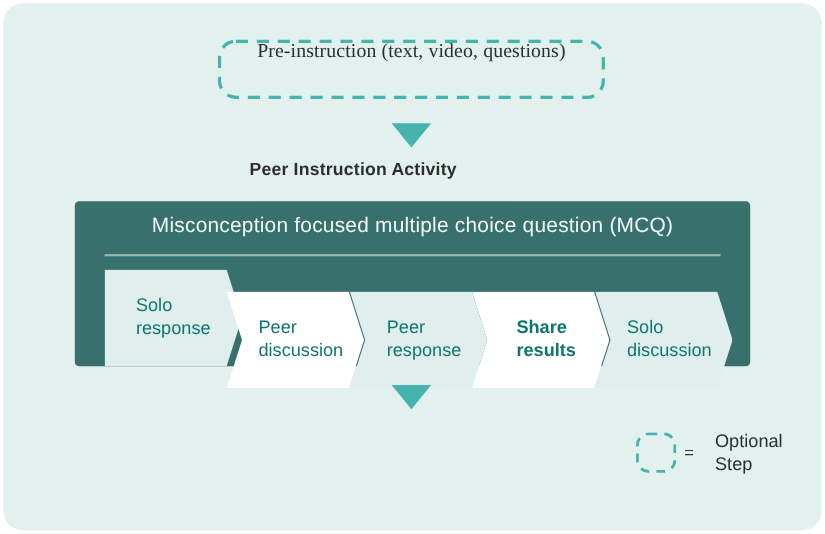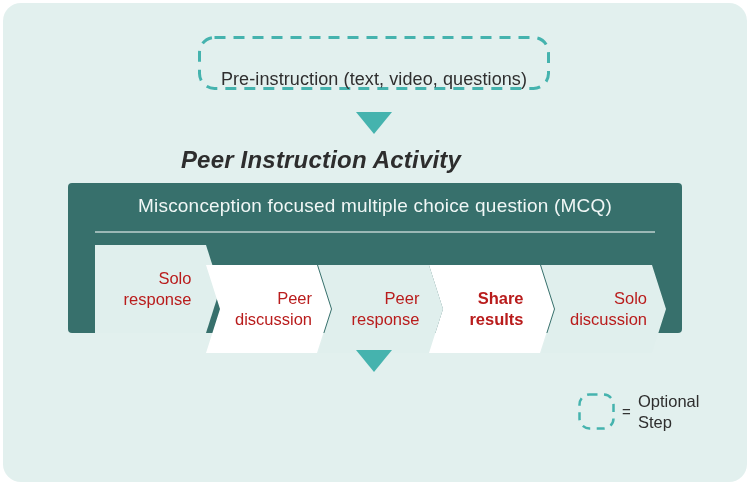--- a/index.html
+++ b/index.html
@@ -1,57 +1,57 @@
 <!DOCTYPE html>
 <html><head>
 <meta charset="utf-8">
 <style>
   * { margin: 0; padding: 0; box-sizing: border-box; }
   html, body { width: 750px; height: 485px; background: #ffffff; font-family: "Liberation Sans", sans-serif; }
   .stage { position: relative; width: 750px; height: 485px; background: #ffffff; overflow: hidden; }
   .panel { position: absolute; left: 3px; top: 3px; width: 744px; height: 479px; background: #e2f0ee; border-radius: 18px; }
 
-  .dashed-box { position: absolute; display: flex; align-items: flex-end; justify-content: center; }
+  .dashed-box { position: absolute; display: flex; align-items: flex-start; justify-content: center; font-family: Liberation Serif, serif; }
   .dashed-box svg { position: absolute; inset: 0; }
   .dashed-box .box-label { position: relative; font-size: 18px; color: #2e2e2e; letter-spacing: 0.1px; }
 
   .pre-box { left: 198px; top: 36px; width: 352px; height: 54px; }
   .follow-box { left: 237px; top: 387px; width: 281px; height: 52px; }
 
   .down-arrow { position: absolute; width: 0; height: 0;
     border-left: 18px solid transparent; border-right: 18px solid transparent;
     border-top: 22px solid #45b3ae; }
   .arrow-1 { left: 356px; top: 112px; }
   .arrow-2 { left: 356px; top: 350px; }
 
   .diagram-title { position: absolute; left: 0; top: 146px; width: 642px; text-align: center;
-    font-size: 24px; font-weight: bold; color: #2d2d2d; letter-spacing: 0.2px; font-style: italic; }
+    font-size: 16px; font-weight: bold; color: #2d2d2d; letter-spacing: 0.2px; }
 
   .activity-box { position: absolute; left: 68px; top: 183px; width: 614px; height: 150px;
     background: #37706c; border-radius: 4px; }
   .activity-heading { position: absolute; left: 0; right: 0; top: 12px; text-align: center;
     font-size: 19px; color: #f0f7f6; letter-spacing: 0.2px; }
   .activity-separator { position: absolute; left: 27px; right: 27px; top: 48px; height: 2px;
     background: rgba(255,255,255,0.5); }
 
   .chevron-strip { position: absolute; left: 27px; top: 62px; width: 571px; height: 68px; }
   .chevron { position: absolute; top: 0; height: 88px; width: 125px;
-    display: flex; align-items: center; justify-content: center; text-align: right;
-    font-size: 16.5px; line-height: 21px; color: #b91c1c; white-space: pre-line;
+    display: flex; align-items: center; justify-content: center; text-align: left;
+    font-size: 16.5px; line-height: 21px; color: #0f766e; white-space: pre-line;
     clip-path: polygon(0 0, calc(100% - 14px) 0, 100% 50%, calc(100% - 14px) 100%, 0 100%, 14px 50%); }
   .chevron.first { clip-path: polygon(0 0, calc(100% - 14px) 0, 100% 50%, calc(100% - 14px) 100%, 0 100%); }
   .chevron:not(.first) { padding-left: 10px; margin-top: 20px; }
   .c0 { left: 0; }  .c1 { left: 111px; } .c2 { left: 223px; } .c3 { left: 334px; font-weight: bold; } .c4 { left: 446px; }
   .chev-mint { background: #e0efed; }
   .chev-white { background: #ffffff; }
 
   .legend { position: absolute; left: 578px; top: 390px; width: 150px; height: 45px; }
   .legend-square { position: absolute; left: 0; top: 3px; width: 37px; height: 37px; }
   .legend-equals { position: absolute; left: 44px; top: 13px; font-size: 15px; color: #333333; }
-  .legend-label { position: absolute; left: 60px; top: 1px; font-size: 16.5px; line-height: 21px;
+  .legend-label { position: absolute; left: 72px; top: 1px; font-size: 16.5px; line-height: 21px;
     color: #2e2e2e; white-space: pre-line; }
 </style>
 </head>
 <body>
 
 <div class="stage">
   <div class="panel"></div>
 
   <div class="dashed-box pre-box">
     <svg viewBox="0 0 352 54" width="352" height="54">

